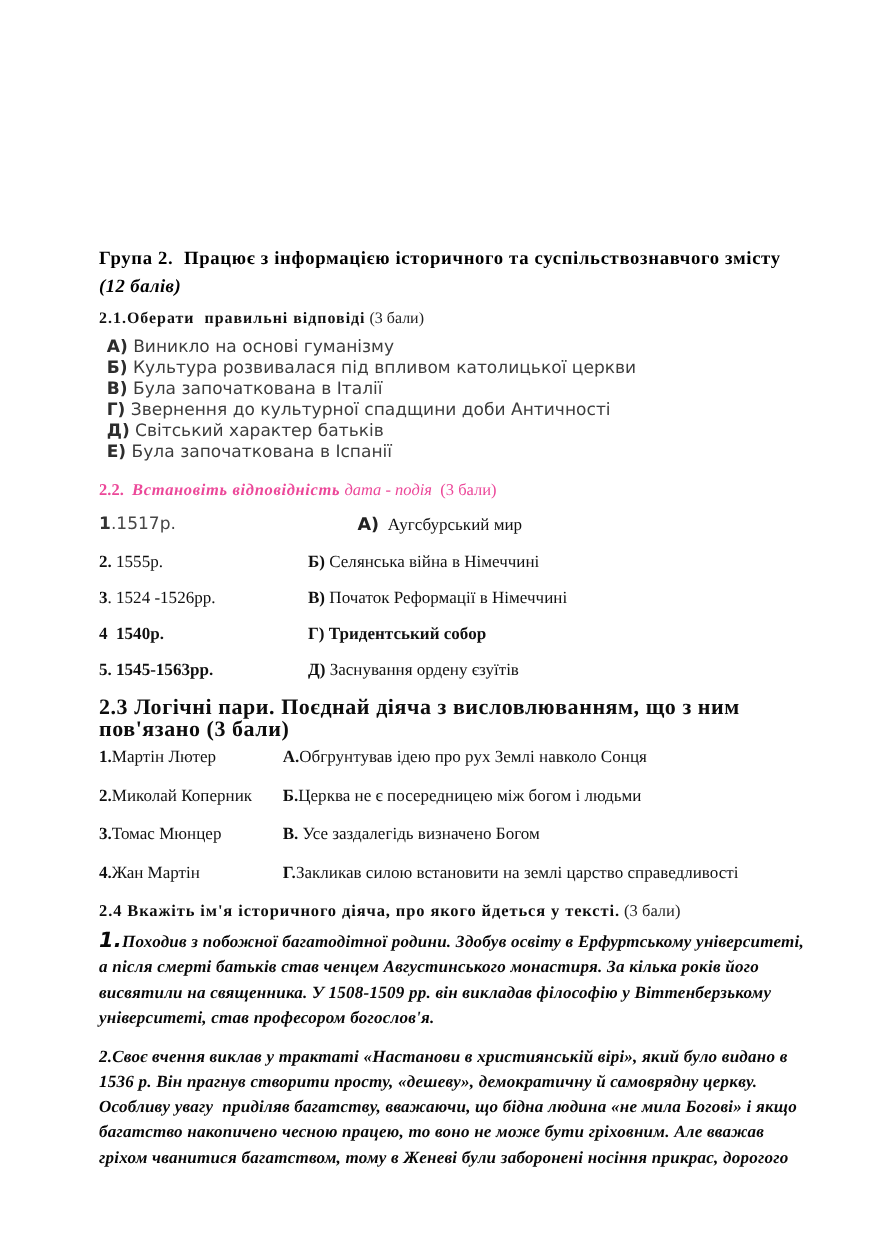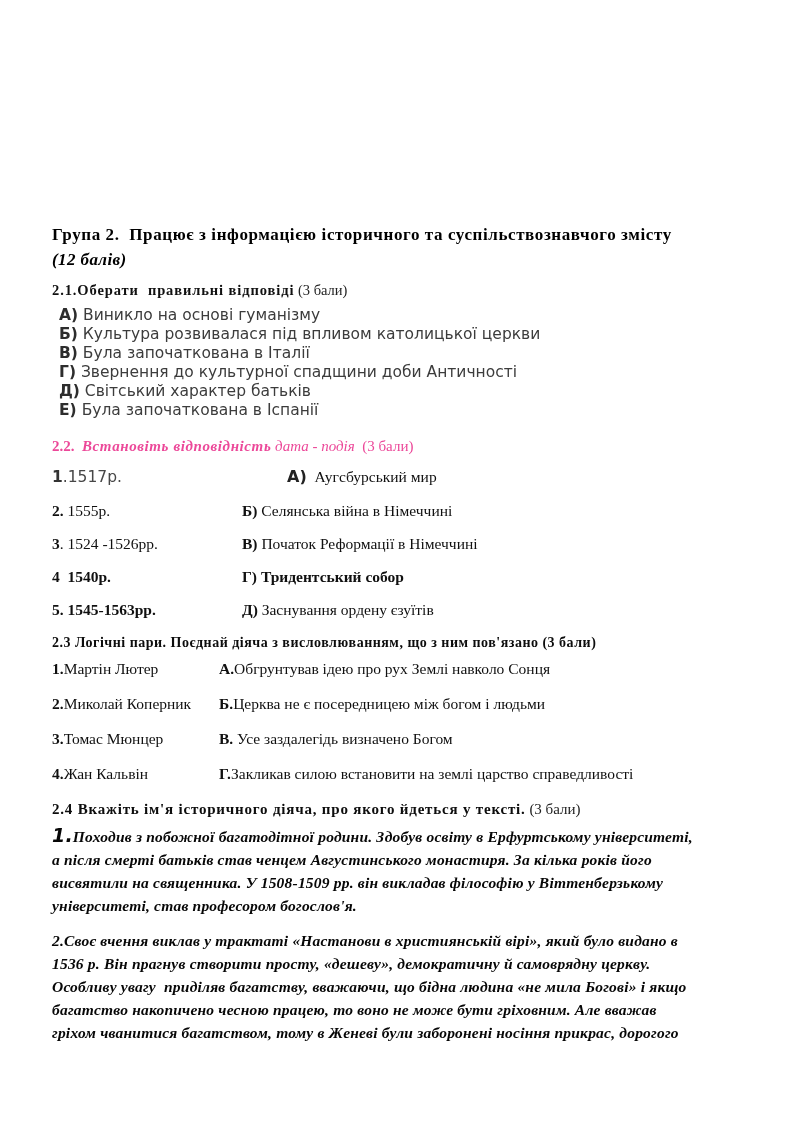--- a/index.html
+++ b/index.html
@@ -1,18 +1,18 @@
 <!DOCTYPE html>
 <html><head>
 <meta charset="utf-8">
 <style>
   html,body{margin:0;padding:0;background:#ffffff;}
   body{width:794px;height:1123px;overflow:hidden;
        font-family:"Liberation Serif",serif;color:#1b1b1b;}
-  .page{padding:222px 56px 0 52px;width:648px;}
+  .page{padding:222px 56px 0 90px;width:648px;}
   .prewrap{white-space:pre-wrap;}
 
   
   .title{font-weight:bold;font-size:17px;line-height:25px;letter-spacing:.6px;
          color:#000;margin:0 0 9px 0;}
   .title .t2{font-style:italic;display:block;letter-spacing:.4px;}
 
   
   .sec-head{font-size:14.5px;line-height:19px;margin:0 0 6px 0;color:#111;}
   .sec-head b{letter-spacing:.9px;}
@@ -39,21 +39,21 @@
   
   .m-row{display:flex;font-size:15.5px;line-height:19px;margin-bottom:14px;color:#101010;}
   .m-left{width:190px;flex:none;}
   .m-row.first .m-left{width:235px;}
   .sansnum{font-family:"DejaVu Sans",sans-serif;font-weight:bold;color:#333;}
   .sansdate{font-family:"DejaVu Sans",sans-serif;color:#474747;}
   .sansletter{font-family:"DejaVu Sans",sans-serif;font-weight:bold;color:#222;font-size:16px;}
   .bold{font-weight:bold;}
 
   
-  .h23{font-size:14px;line-height:20px;font-weight:bold;letter-spacing:.5px;
+  .h23{font-size:20px;line-height:20px;font-weight:bold;letter-spacing:.5px;
        margin:8px 0 6px 0;color:#0d0d0d;}
   .p-row{display:flex;font-size:15.5px;line-height:19px;margin-bottom:16px;color:#101010;}
   .p-left{width:167px;flex:none;}
 
   
   .h24{font-size:15px;line-height:20px;margin:14px 0 6px 0;color:#0d0d0d;}
   .h24 b{letter-spacing:.8px;}
   .para{font-weight:bold;font-style:italic;font-size:15.5px;line-height:23px;
         margin:0 0 0 0;color:#070707;letter-spacing:.2px;}
   .para.gap{margin-top:12px;}
@@ -112,21 +112,21 @@
     </div>
     <div class="p-row">
       <span class="p-left"><span class="bold">2.</span><span>Миколай Коперник</span></span>
       <span class="prewrap"><span class="bold">Б.</span><span>Церква не є посередницею між богом і людьми</span></span>
     </div>
     <div class="p-row">
       <span class="p-left"><span class="bold">3.</span><span>Томас Мюнцер</span></span>
       <span class="prewrap"><span class="bold">В.</span><span> Усе заздалегідь визначено Богом</span></span>
     </div>
     <div class="p-row">
-      <span class="p-left"><span class="bold">4.</span><span>Жан Кальвін</span></span>
+      <span class="p-left"><span class="bold">4.</span><span>Жан Мартін</span></span>
       <span class="prewrap"><span class="bold">Г.</span><span>Закликав силою встановити на землі царство справедливості</span></span>
     </div>
   </div>
 
   <div class="h24"><b class="prewrap">2.4 Вкажіть ім'я історичного діяча, про якого йдеться у тексті.</b> <span class="pts">(3 бали)</span></div>
 
   <p class="para prewrap"><span class="p1num">1.</span><span>Походив з побожної багатодітної родини. Здобув освіту в Ерфуртському університеті, а після смерті батьків став ченцем Августинського монастиря. За кілька років його  висвятили на священника. У 1508-1509 рр. він викладав філософію у Віттенберзькому університеті, став професором богослов'я.</span></p>
 
   <p class="para prewrap gap"><span>2.</span><span>Своє вчення виклав у трактаті «Настанови в християнській вірі», який було видано в 1536 р. Він прагнув створити просту, «дешеву», демократичну й самоврядну церкву. Особливу увагу  приділяв багатству, вважаючи, що бідна людина «не мила Богові» і якщо багатство накопичено чесною працею, то воно не може бути гріховним. Але вважав гріхом чванитися багатством, тому в Женеві були заборонені носіння прикрас, дорогого</span></p>
 

